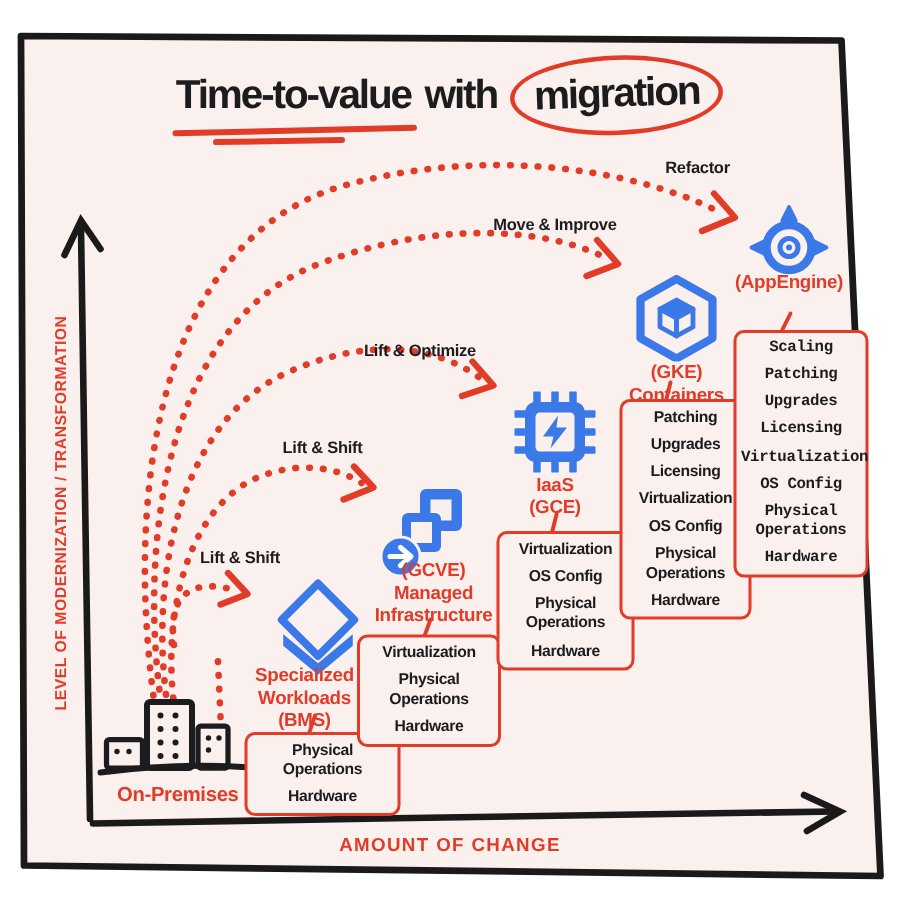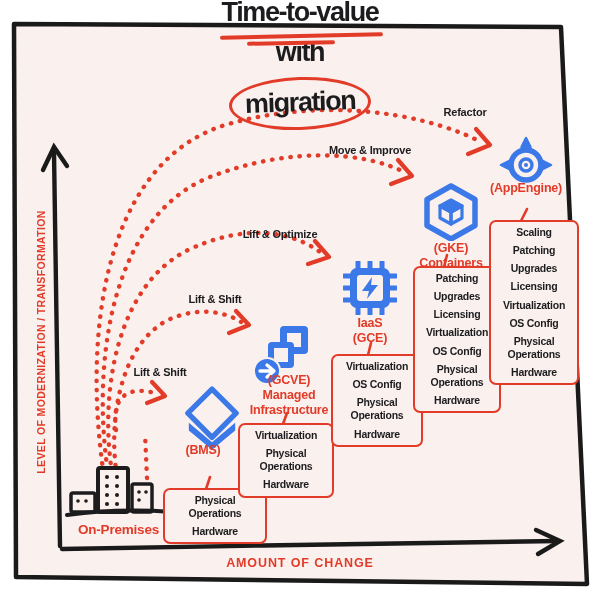--- a/index.html
+++ b/index.html
@@ -16,21 +16,20 @@
   }
   .abs{position:absolute;}
   svg{display:block;}
 
   
   .title-row{
     left:26px;top:30px;width:548px;height:66px;
     display:flex;align-items:center;justify-content:center;gap:9px;
     font-weight:bold;font-size:27px;letter-spacing:-1.4px;color:var(--ink);
     white-space:nowrap;
-    flex-direction:column;
   }
   .tt{position:relative;display:inline-block;}
   .tt .u1{position:absolute;left:-2px;right:-4px;bottom:-10px;height:4px;
     background:var(--red);border-radius:3px;transform:rotate(-1.3deg);}
   .tt .u2{position:absolute;left:16%;width:56%;bottom:-17px;height:3.6px;
     background:var(--red);border-radius:3px;transform:rotate(-1deg);}
   .circled{
     display:inline-block;border:3.6px solid var(--red);border-radius:50%;
     padding:7px 13px 9px;transform:rotate(-2deg);
   }
@@ -167,20 +166,21 @@
 </div>
 <div class="abs onprem-label" style="left:56px;top:522px;width:125px;">On-Premises</div>
 
 <div class="abs" style="left:184px;top:386px;">
   <svg width="56" height="64" viewBox="0 0 58 66">
     <path d="M 5 38 L 29 58 L 53 38 L 53 46 L 29 66 L 5 46 Z" fill="#3b78e8"></path>
     <path d="M 29 3 L 54 28 L 29 53 L 4 28 Z" fill="#faf0ee" stroke="#3b78e8" stroke-width="5.5" stroke-linejoin="round"></path>
   </svg>
 </div>
 <div class="abs opt-label" style="left:143px;top:443px;width:120px;">
+  <div>Specialized Workloads</div>
   <div>(BMS)</div>
 </div>
 <div class="abs resp-box" style="left:163px;top:488px;width:94px;">
   <div class="box-item">Physical Operations</div>
   <div class="box-item">Hardware</div>
 </div>
 
 <div class="abs" style="left:250px;top:322px;">
   <svg width="62" height="64" viewBox="0 0 62 64">
     <rect x="30" y="4" width="28" height="28" rx="4" fill="#3b78e8"></rect>
@@ -257,21 +257,21 @@
     <g fill="#3b78e8" stroke="#3b78e8" stroke-width="2.5" stroke-linejoin="round">
       <path d="M 28 3 L 23.5 12 L 32.5 12 Z"></path>
       <path d="M 3 30 L 12 25.5 L 12 34.5 Z"></path>
       <path d="M 53 30 L 44 25.5 L 44 34.5 Z"></path>
     </g>
   </svg>
 </div>
 <div class="abs opt-label" style="left:472px;top:181px;width:108px;">
   <div>(AppEngine)</div>
 </div>
-<div class="abs resp-box" style="left:489px;top:220px;width:80px;">
+<div class="abs resp-box" style="left:489px;top:220px;width:80px;font-family:Liberation Mono, monospace;">
   <div class="box-item">Scaling</div>
   <div class="box-item">Patching</div>
   <div class="box-item">Upgrades</div>
   <div class="box-item">Licensing</div>
   <div class="box-item">Virtualization</div>
   <div class="box-item">OS Config</div>
   <div class="box-item">Physical Operations</div>
   <div class="box-item">Hardware</div>
 </div>
 

